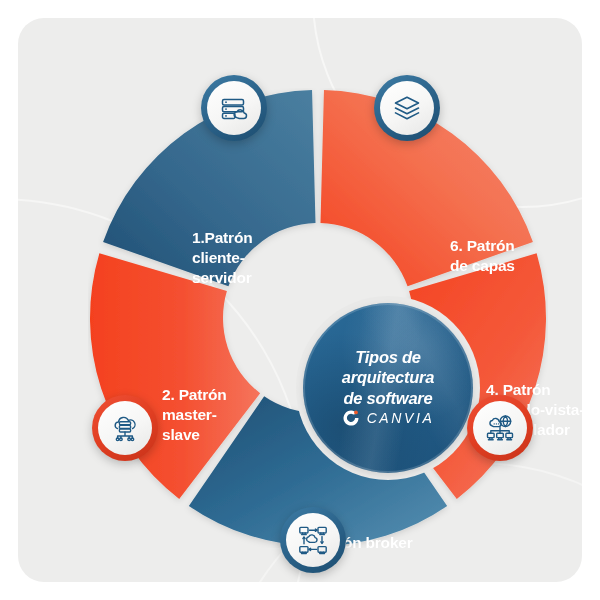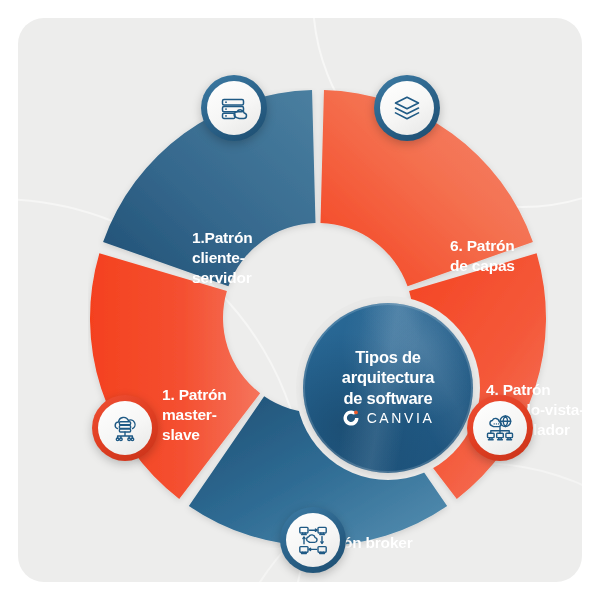--- a/index.html
+++ b/index.html
@@ -76,20 +76,21 @@
   #seg-label-5 { left: 213px;  top: 445px; width: 175px; }
 
   
   #hub {
     position: absolute;
     left: 208px; top: 208px;
     width: 184px; height: 184px;
     border-radius: 50%;
     background: #e9e9e8;
     padding: 7px;
+    font-style: italic;
   }
   #hub-inner {
     position: relative;
     width: 100%; height: 100%;
     border-radius: 50%;
     background:
       radial-gradient(circle at 66% 26%, rgba(255,255,255,0.15) 0%, rgba(255,255,255,0) 44%),
       radial-gradient(circle at 22% 72%, rgba(0,0,0,0.14) 0%, rgba(0,0,0,0) 52%),
       linear-gradient(145deg, #2c6c99 0%, #225f8c 42%, #1d5179 100%);
     box-shadow: inset 0 0 0 2px rgba(255,255,255,0.16),
@@ -224,21 +225,21 @@
             <path d="M 91.2023941860117 410.8845615864016 A 228 228 0 0 1 11.389100450051956 165.2445014075057 L 138.91212518752167 203.01854225312738 A 95 95 0 0 0 172.16766424417153 305.36856732766734 Z" fill="url(#g5)"></path>
             <path d="M 15.077740030983307 153.8920360947003 A 228 228 0 0 1 224.03165578580484 2.0781299055729505 L 227.51318991075203 135.03255412732204 A 95 95 0 0 0 140.44905834624302 198.2883483727918 Z" fill="url(#g3)"></path>
           </g>
       </svg>
 
       <div class="seg-label" id="seg-label-1">1.Patrón
 cliente-
 servidor</div>
       <div class="seg-label" id="seg-label-2">6. Patrón
 de capas</div>
-      <div class="seg-label" id="seg-label-3">1. Patrón
+      <div class="seg-label" id="seg-label-3">2. Patrón
 master-
 slave</div>
       <div class="seg-label" id="seg-label-4">4. Patrón
 modelo-vista-
 controlador</div>
       <div class="seg-label" id="seg-label-5">5.Patrón broker</div>
 
       <div id="hub">
         <div id="hub-inner">
           <div id="hub-title">Tipos de

